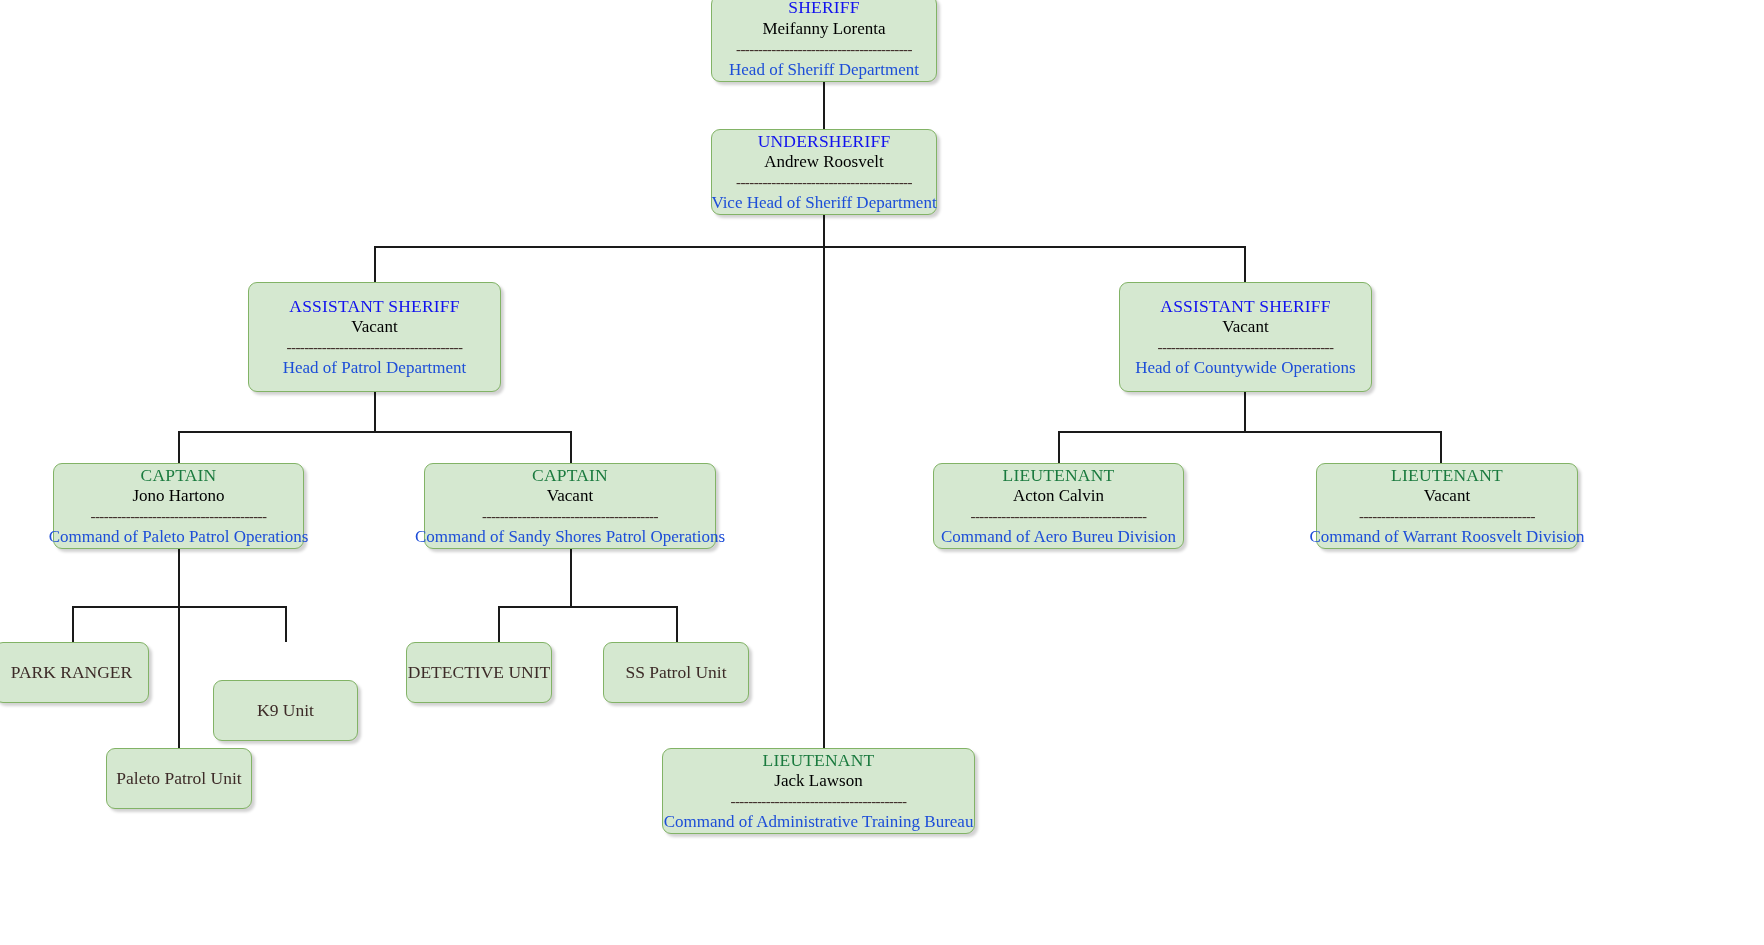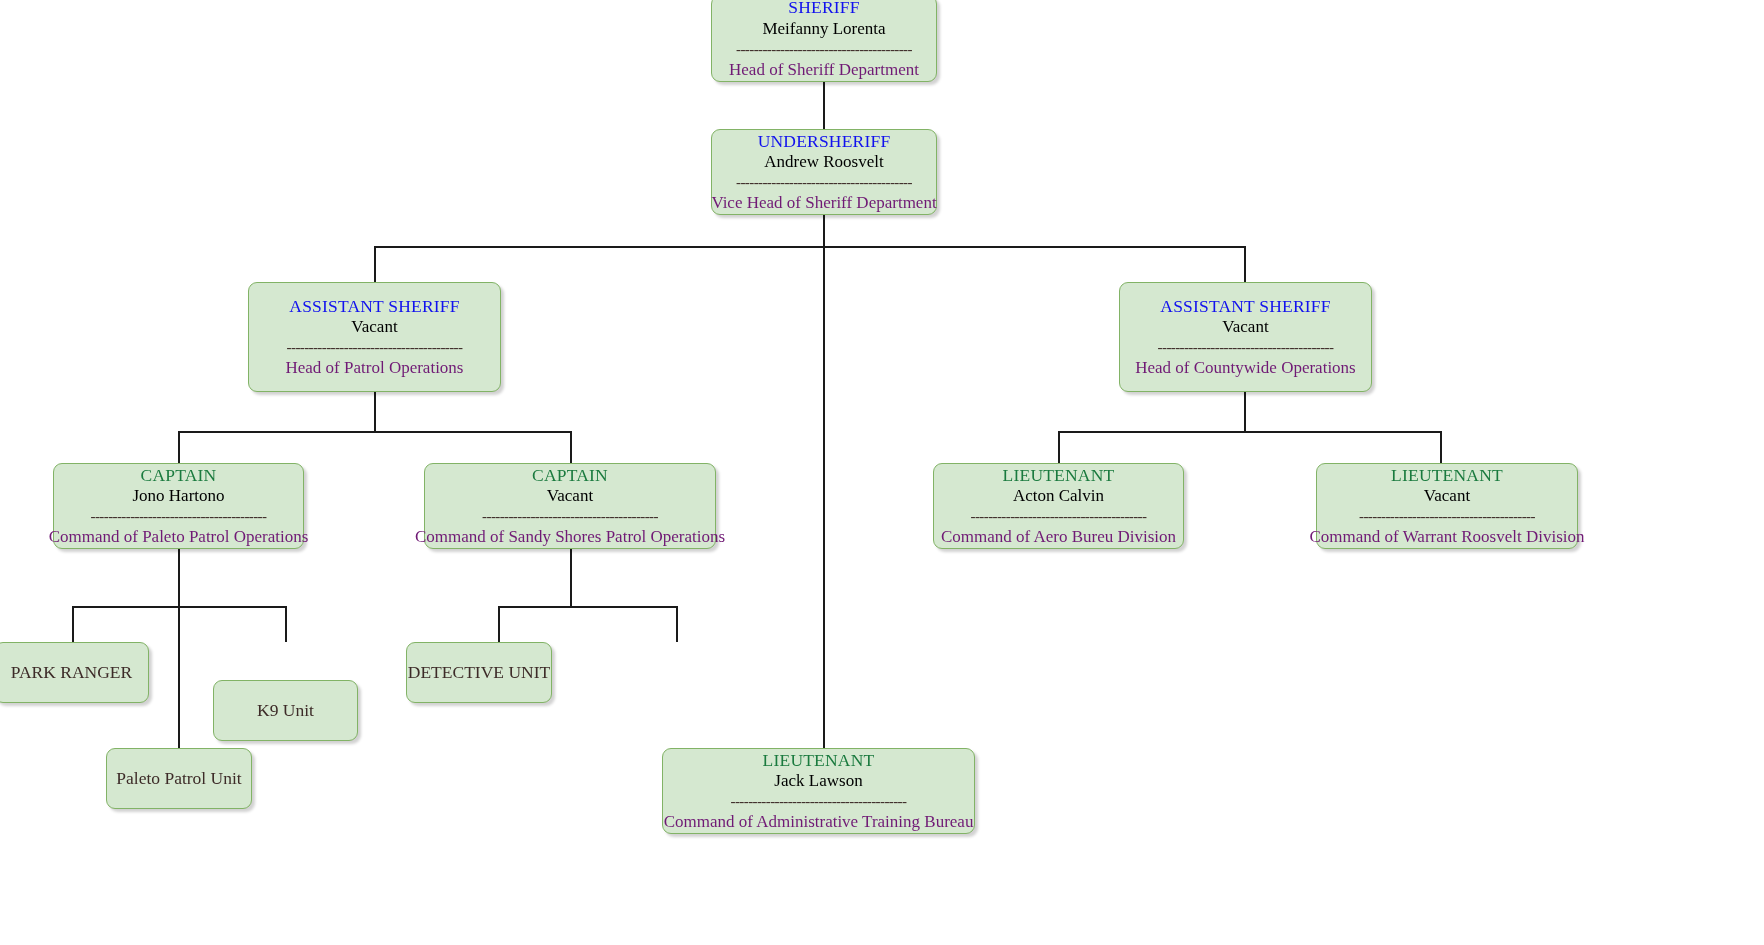--- a/index.html
+++ b/index.html
@@ -65,21 +65,21 @@
     line-height: 0.85;
     letter-spacing: -0.6px;
     overflow: hidden;
     white-space: nowrap;
     width: 88%;
     margin: 4px 0 3px 0;
   }
 
   .node .duty {
     font-size: 17px;
-    color: #701a75;
+    color: #1d4ed8;
     line-height: 1.25;
     white-space: nowrap;
   }
 
   
   .node.leaf .label {
     font-size: 17.5px;
     color: #3d2b28;
     line-height: 1.25;
     white-space: nowrap;
@@ -129,21 +129,21 @@
     <div class="title">UNDERSHERIFF</div>
     <div class="person">Andrew Roosvelt</div>
     <div class="sep">----------------------------------------</div>
     <div class="duty">Vice Head of Sheriff Department</div>
   </div>
 
   <div class="node rank-exec" style="left:248px; top:282px; width:253px; height:110px;">
     <div class="title">ASSISTANT SHERIFF</div>
     <div class="person">Vacant</div>
     <div class="sep">----------------------------------------</div>
-    <div class="duty">Head of Patrol Operations</div>
+    <div class="duty">Head of Patrol Department</div>
   </div>
 
   <div class="node rank-exec" style="left:1119px; top:282px; width:253px; height:110px;">
     <div class="title">ASSISTANT SHERIFF</div>
     <div class="person">Vacant</div>
     <div class="sep">----------------------------------------</div>
     <div class="duty">Head of Countywide Operations</div>
   </div>
 
   <div class="node rank-cmd" style="left:53px; top:463px; width:251px; height:86px;">
@@ -179,20 +179,23 @@
   </div>
 
   <div class="node leaf" style="left:213px; top:680px; width:145px; height:61px;">
     <div class="label">K9 Unit</div>
   </div>
 
   <div class="node leaf" style="left:406px; top:642px; width:146px; height:61px;">
     <div class="label">DETECTIVE UNIT</div>
   </div>
 
+  <div class="node leaf" style="left:603px; top:642px; width:146px; height:61px;">
+    <div class="label">SS Patrol Unit</div>
+  </div>
 
   <div class="node leaf" style="left:106px; top:748px; width:146px; height:61px;">
     <div class="label">Paleto Patrol Unit</div>
   </div>
 
   <div class="node rank-cmd" style="left:662px; top:748px; width:313px; height:86px;">
     <div class="title">LIEUTENANT</div>
     <div class="person">Jack Lawson</div>
     <div class="sep">----------------------------------------</div>
     <div class="duty">Command of Administrative Training Bureau</div>

